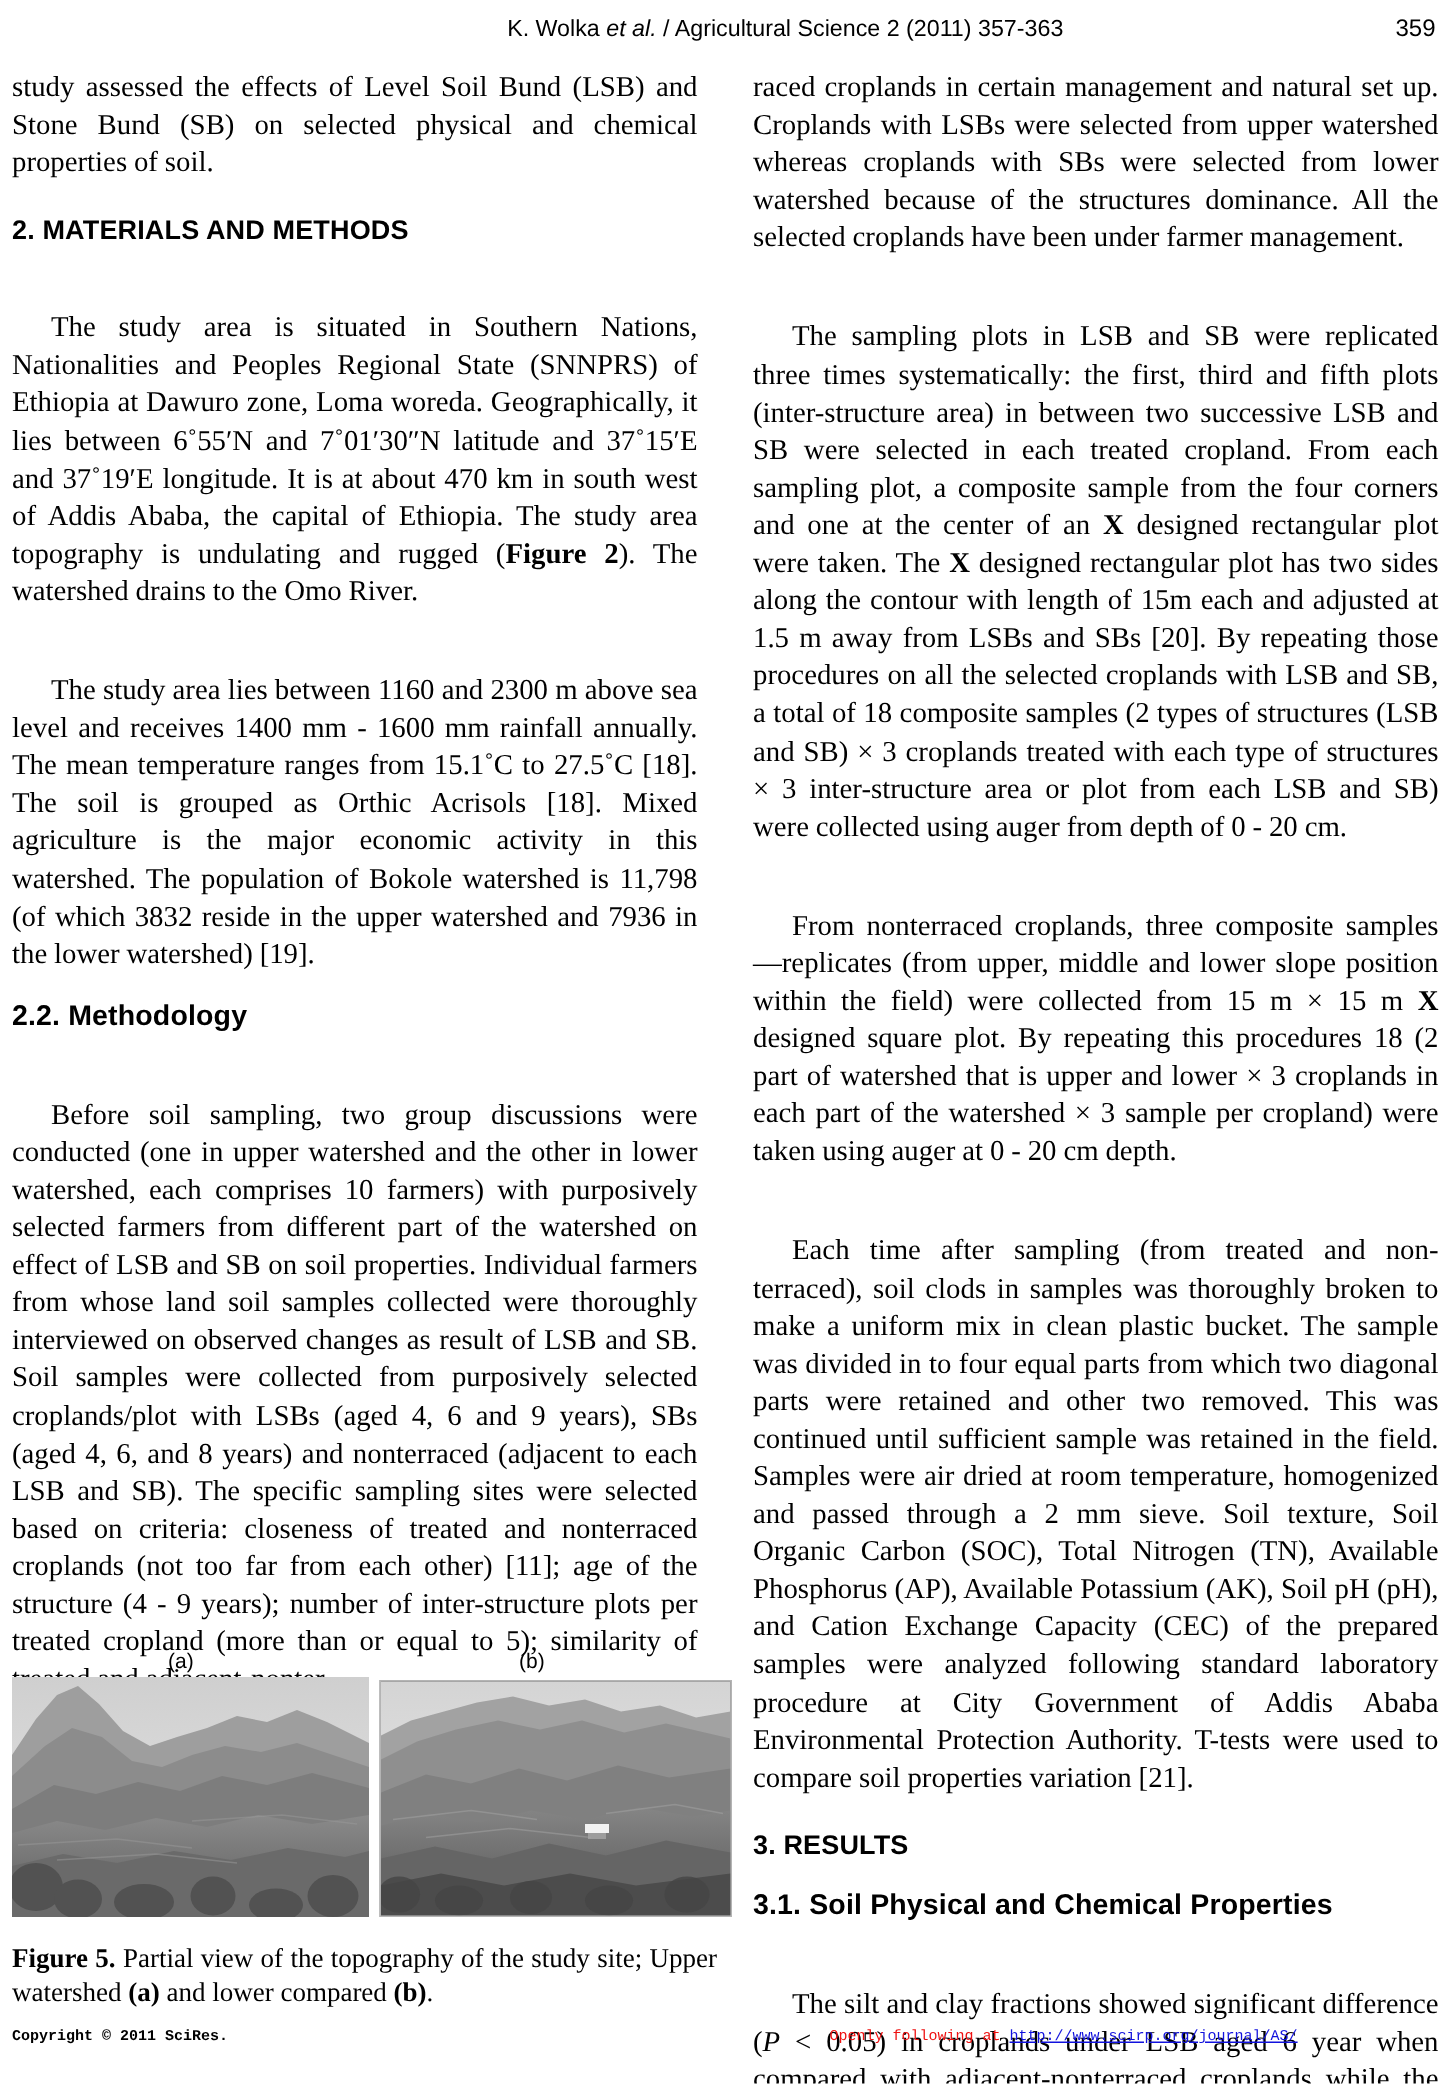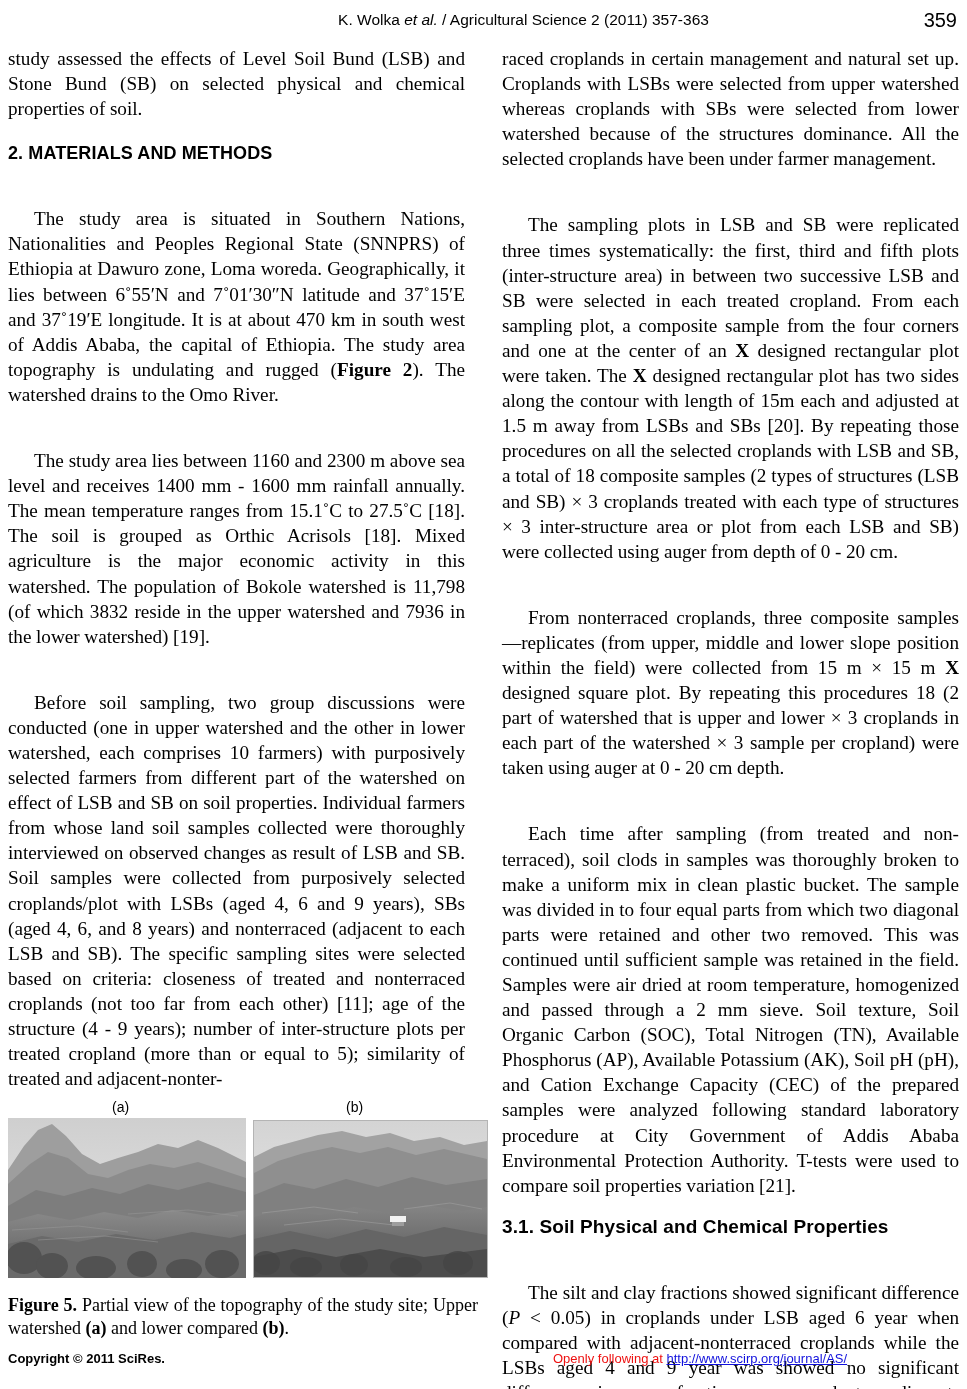--- a/index.html
+++ b/index.html
@@ -43,21 +43,21 @@
     width: 967px;
     text-align: center;
     padding-left: 40px;
   }
   .runhead-center .it { font-style: italic; }
   .runhead-page {
     position: absolute;
     right: 10px;
     top: 0;
     font-family: "Liberation Sans", "DejaVu Sans", sans-serif;
-    font-size: 20px;
+    font-size: 16px;
   }
 
   
   .col {
     position: absolute;
     top: 46px;
     width: 457px;
   }
   .col-left  { left: 8px; }
   .col-right { left: 502px; }
@@ -145,22 +145,22 @@
     text-align: justify;
   }
 
   
   .footer {
     position: absolute;
     left: 0;
     top: 1348px;
     width: 768px;
     height: 26px;
-    font-family: Liberation Sans, sans-serif;
-    font-size: 13px;
+    font-family: Liberation Mono, monospace;
+    font-size: 10px;
     line-height: 22px;
   }
   .footer-left {
     position: absolute;
     left: 8px;
     top: 0;
     font-weight: bold;
   }
   .footer-right {
     position: absolute;
@@ -190,20 +190,21 @@
 
     <p class="para">study assessed the effects of Level Soil Bund (LSB) and Stone Bund (SB) on selected physical and chemical properties of soil.</p>
 
     <h2 class="sec">2. MATERIALS AND METHODS</h2>
 
 
     <p class="para indent"><span>The study area is situated in Southern Nations, Nationalities and Peoples Regional State (SNNPRS) of Ethiopia at Dawuro zone, Loma woreda. Geographically, it lies between 6˚55′N and 7˚01′30″N latitude and 37˚15′E and 37˚19′E longitude. It is at about 470 km in south west of Addis Ababa, the capital of Ethiopia. The study area topography is undulating and rugged (</span><span class="b">Figure 2</span><span>). The watershed drains to the Omo River.</span></p>
 
     <p class="para indent">The study area lies between 1160 and 2300 m above sea level and receives 1400 mm - 1600 mm rainfall annually. The mean temperature ranges from 15.1˚C to 27.5˚C [18]. The soil is grouped as Orthic Acrisols [18]. Mixed agriculture is the major economic activity in this watershed. The population of Bokole watershed is 11,798 (of which 3832 reside in the upper watershed and 7936 in the lower watershed) [19].</p>
 
+    <h3 class="subsec">2.2. Methodology</h3>
 
     <p class="para indent">Before soil sampling, two group discussions were conducted (one in upper watershed and the other in lower watershed, each comprises 10 farmers) with purposively selected farmers from different part of the watershed on effect of LSB and SB on soil properties. Individual farmers from whose land soil samples collected were thoroughly interviewed on observed changes as result of LSB and SB. Soil samples were collected from purposively selected croplands/plot with LSBs (aged 4, 6 and 9 years), SBs (aged 4, 6, and 8 years) and nonterraced (adjacent to each LSB and SB). The specific sampling sites were selected based on criteria: closeness of treated and nonterraced croplands (not too far from each other) [11]; age of the structure (4 - 9 years); number of inter-structure plots per treated cropland (more than or equal to 5); similarity of treated and adjacent-nonter-</p>
 
   </div>
 
   <div class="figure">
 
     <div class="fig-labels">
       <span class="fig-label fig-label-a">(a)</span>
       <span class="fig-label fig-label-b">(b)</span>
@@ -290,20 +291,21 @@
   <div class="col col-right">
 
     <p class="para">raced croplands in certain management and natural set up. Croplands with LSBs were selected from upper watershed whereas croplands with SBs were selected from lower watershed because of the structures dominance. All the selected croplands have been under farmer management.</p>
 
     <p class="para indent"><span>The sampling plots in LSB and SB were replicated three times systematically: the first, third and fifth plots (inter-structure area) in between two successive LSB and SB were selected in each treated cropland. From each sampling plot, a composite sample from the four corners and one at the center of an </span><span class="b">X</span><span> designed rectangular plot were taken. The </span><span class="b">X</span><span> designed rectangular plot has two sides along the contour with length of 15m each and adjusted at 1.5 m away from LSBs and SBs [20]. By repeating those procedures on all the selected croplands with LSB and SB, a total of 18 composite samples (2 types of structures (LSB and SB) × 3 croplands treated with each type of structures × 3 inter-structure area or plot from each LSB and SB) were collected using auger from depth of 0 - 20 cm.</span></p>
 
     <p class="para indent"><span>From nonterraced croplands, three composite samples—replicates (from upper, middle and lower slope position within the field) were collected from 15 m × 15 m </span><span class="b">X</span><span> designed square plot. By repeating this procedures 18 (2 part of watershed that is upper and lower × 3 croplands in each part of the watershed × 3 sample per cropland) were taken using auger at 0 - 20 cm depth.</span></p>
 
     <p class="para indent">Each time after sampling (from treated and non-terraced), soil clods in samples was thoroughly broken to make a uniform mix in clean plastic bucket. The sample was divided in to four equal parts from which two diagonal parts were retained and other two removed. This was continued until sufficient sample was retained in the field. Samples were air dried at room temperature, homogenized and passed through a 2 mm sieve. Soil texture, Soil Organic Carbon (SOC), Total Nitrogen (TN), Available Phosphorus (AP), Available Potassium (AK), Soil pH (pH), and Cation Exchange Capacity (CEC) of the prepared samples were analyzed following standard laboratory procedure at City Government of Addis Ababa Environmental Protection Authority. T-tests were used to compare soil properties variation [21].</p>
 
+    <h2 class="sec">3. RESULTS</h2>
 
     <h3 class="subsec">3.1. Soil Physical and Chemical Properties</h3>
 
     <p class="para indent"><span>The silt and clay fractions showed significant difference (</span><span class="i">P</span><span> &lt; 0.05) in croplands under LSB aged 6 year when compared with adjacent-nonterraced croplands while the LSBs aged 4 and 9 year was showed no significant difference in any fractions compared to adjacent-nonterraced cropland (</span><span class="b">Table 1</span><span>). In the SB aged 4</span></p>
 
   </div>
 
   <div class="footer">
     <div class="footer-left">Copyright © 2011 SciRes.</div>
     <div class="footer-right"><span>Openly following at </span><span class="url">http://www.scirp.org/journal/AS/</span></div>

